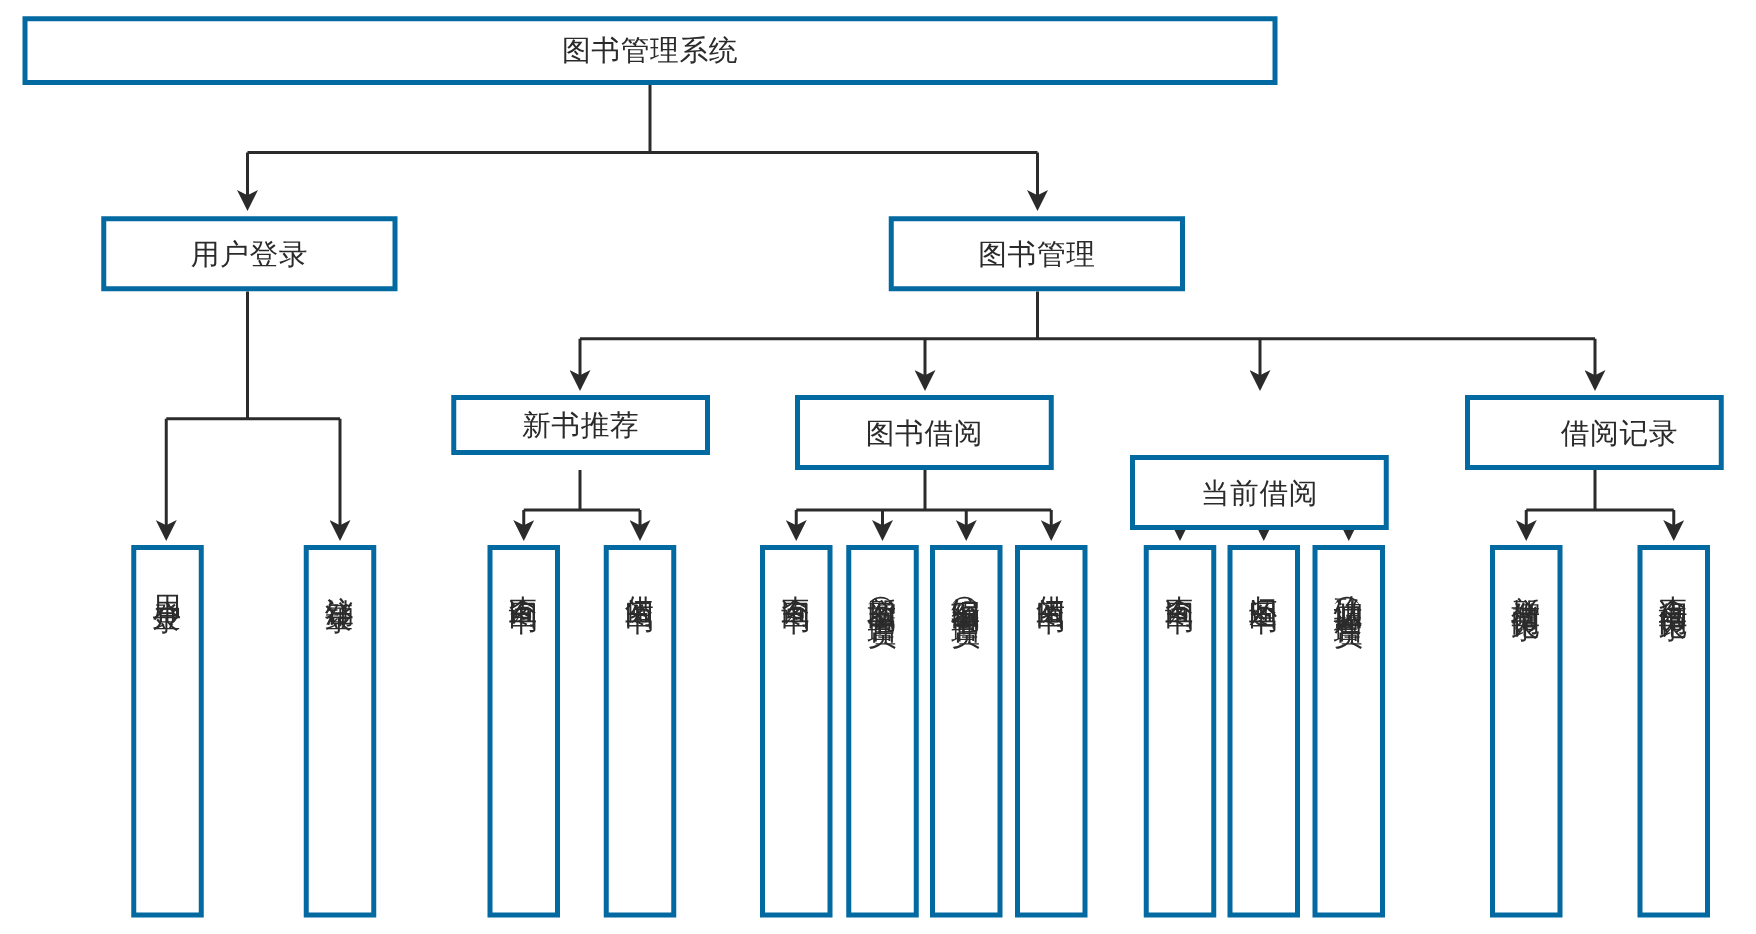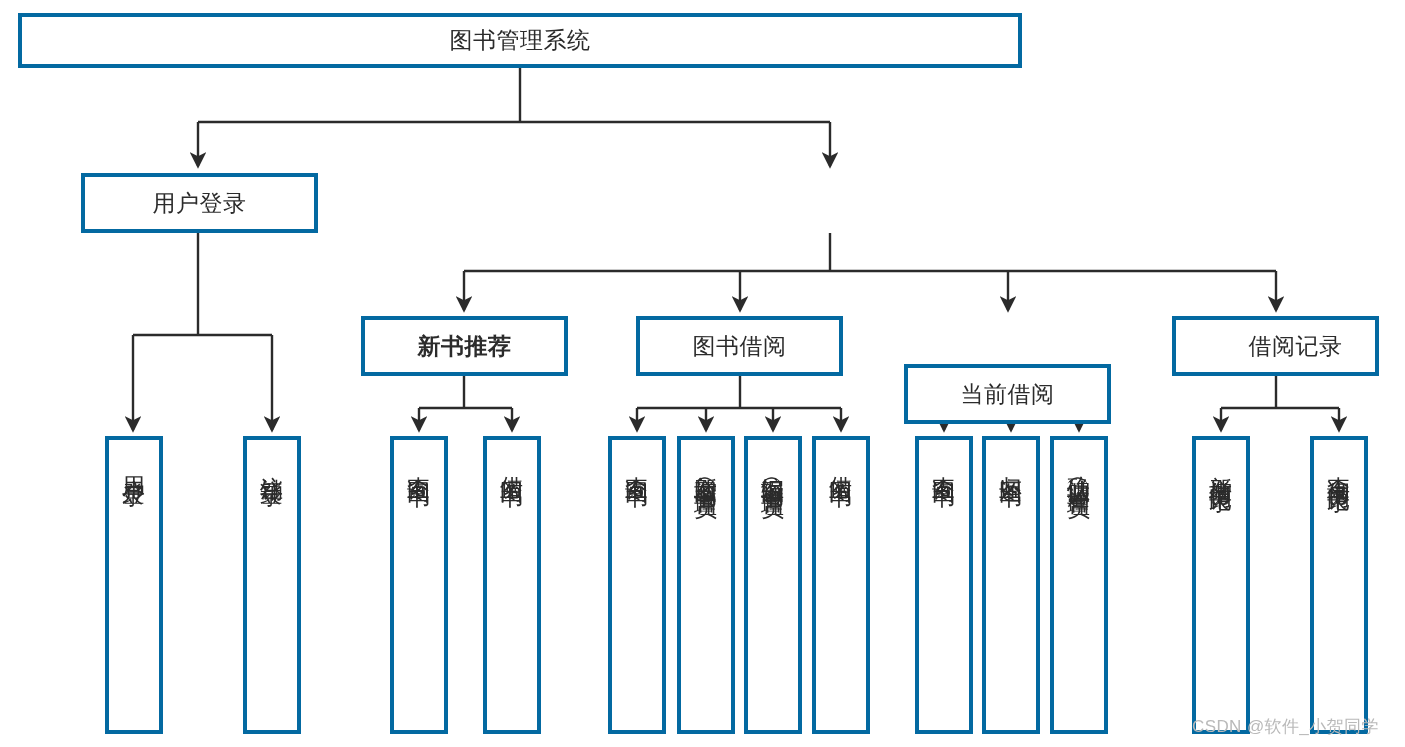--- a/index.html
+++ b/index.html
@@ -120,22 +120,25 @@
     </g>
   </svg>
 
   <div class="node horiz" style="left:18px; top:13px; width:1004px; height:55px;">
     <span class="label">图书管理系统</span>
   </div>
 
   <div class="node horiz" style="left:81px; top:173px; width:237px; height:60px;">
     <span class="label">用户登录</span>
   </div>
+  <div class="node horiz" style="left:711px; top:173px; width:237px; height:60px;">
+    <span class="label">图书管理</span>
+  </div>
 
-  <div class="node horiz" style="left:361px; top:316px; width:207px; height:60px;font-weight:bold;">
+  <div class="node horiz" style="left:361px; top:316px; width:207px; height:48px;">
     <span class="label">新书推荐</span>
   </div>
   <div class="node horiz" style="left:636px; top:316px; width:207px; height:60px;">
     <span class="label">图书借阅</span>
   </div>
   <div class="node horiz" style="left:904px; top:316px; width:207px; height:60px;margin-top:48px;">
     <span class="label">当前借阅</span>
   </div>
   <div class="node horiz" style="left:1172px; top:316px; width:207px; height:60px;padding-left:40px;">
     <span class="label">借阅记录</span>
@@ -178,15 +181,14 @@
     <span class="label">确认归还（管理员）</span>
   </div>
 
   <div class="node vert" style="left:1192px; top:436px; width:58px; height:298px;">
     <span class="label">新增借阅记录</span>
   </div>
   <div class="node vert" style="left:1310px; top:436px; width:58px; height:298px;">
     <span class="label">查询借阅记录</span>
   </div>
 
-  <div class="watermark" style="left:1192px; top:715px;">CSDN @软件_小贺同学</div>
 
 </div>
 
 </body></html>

